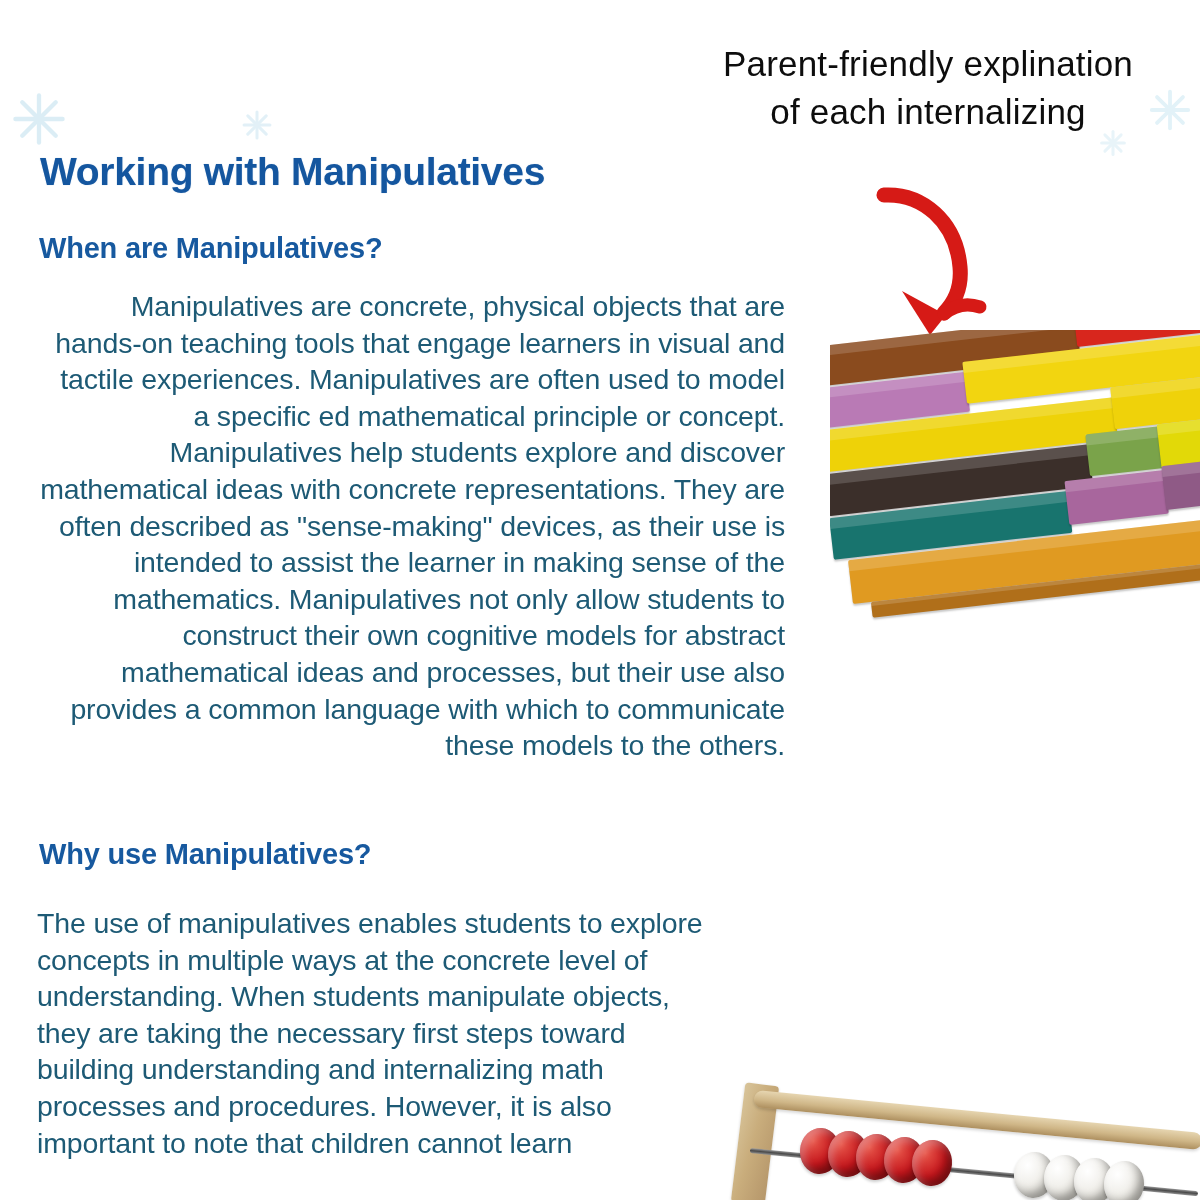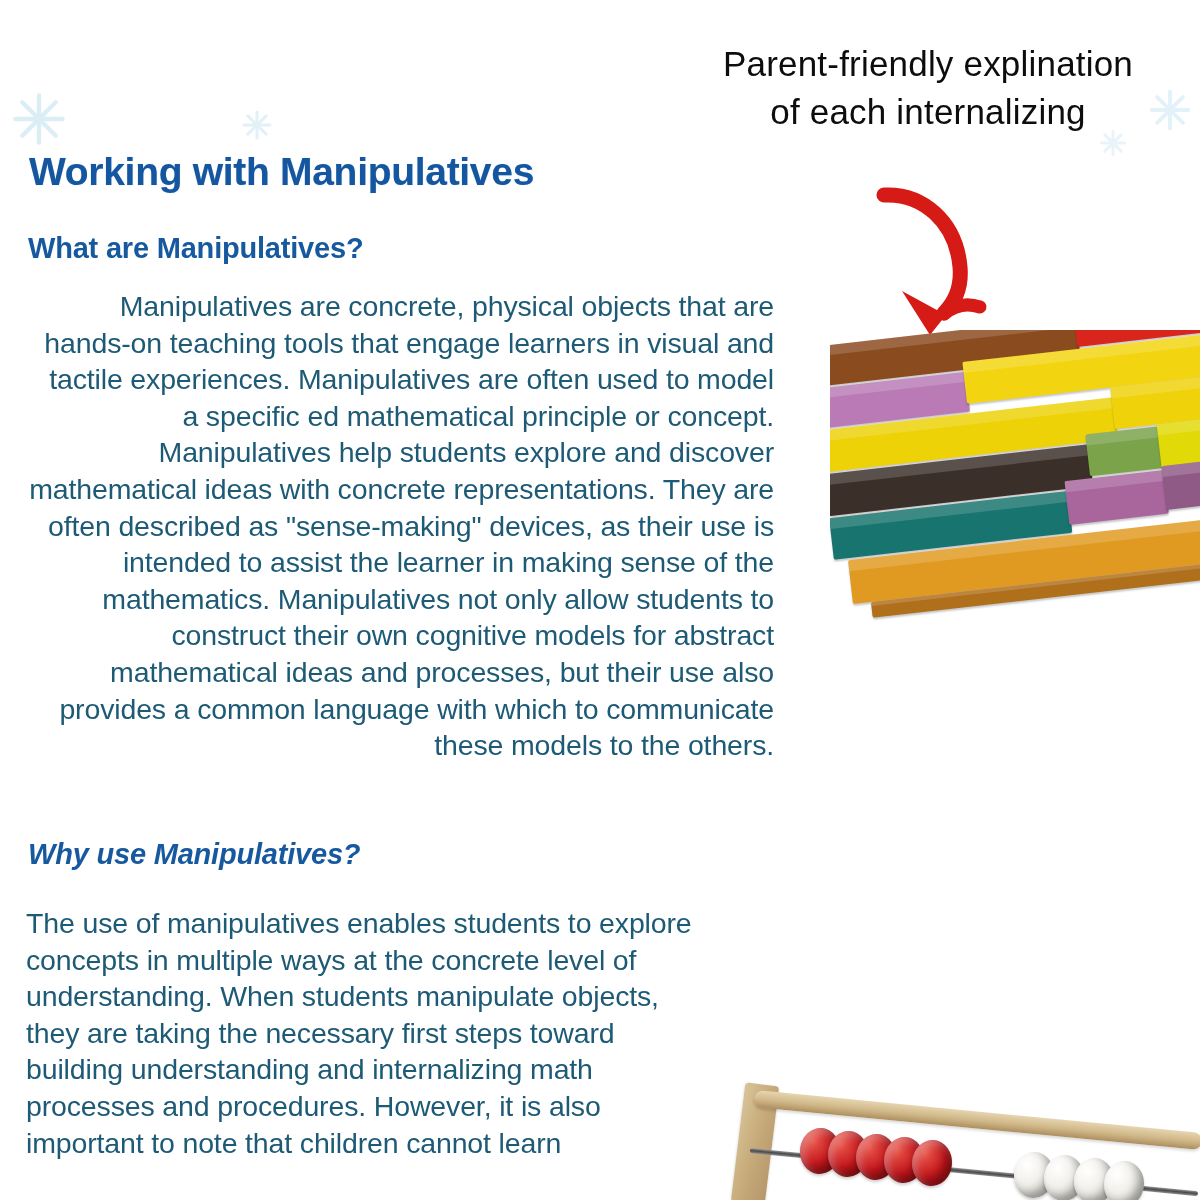--- a/index.html
+++ b/index.html
@@ -22,21 +22,21 @@
   
   .sparkle {
     position: absolute;
     pointer-events: none;
   }
   .sparkle svg { display: block; }
 
   
   #text-column {
     position: absolute;
-    left: 1px;
+    left: 12px;
     top: 0px;
     width: 790px;
     height: 1056px;
   }
   #page-title {
     position: absolute;
     left: 28px;
     top: 150px;
     font-size: 39px;
     font-weight: bold;
@@ -48,21 +48,21 @@
   .section-heading {
     position: absolute;
     left: 27px;
     font-size: 29px;
     font-weight: bold;
     letter-spacing: -0.2px;
     color: #17599f;
     white-space: nowrap;
   }
   #heading-what { top: 232px; }
-  #heading-why  { top: 838px; font-style: italic; }
+  #heading-why  { top: 838px; }
 
   .body-text {
     position: absolute;
     left: 25px;
     font-size: 28.5px;
     line-height: 36.6px;
     color: #1d5a75;
     letter-spacing: -0.15px;
   }
   #para-what {
@@ -218,21 +218,21 @@
         <line x1="23" y1="23" x2="77" y2="77"></line>
         <line x1="77" y1="23" x2="23" y2="77"></line>
       </g>
     </svg>
   </div>
 
   <div id="text-column">
 
     <div id="page-title">Working with Manipulatives</div>
 
-    <div class="section-heading" id="heading-what">What are Manipulatives?</div>
+    <div class="section-heading" id="heading-what">When are Manipulatives?</div>
 
     <div class="body-text" id="para-what">Manipulatives are concrete, physical objects that are hands-on teaching tools that engage learners in visual and tactile experiences. Manipulatives  are often used to model a specific ed mathematical principle or concept. Manipulatives help students explore and discover mathematical ideas with concrete representations. They are often described as "sense-making" devices, as their use is intended to assist the learner in making sense of the mathematics. Manipulatives not only allow students to construct their own cognitive models for abstract mathematical ideas and processes, but their use also provides a common language with which to communicate these models to the others.</div>
 
     <div class="section-heading" id="heading-why">Why use Manipulatives?</div>
 
     <div class="body-text" id="para-why">The use of manipulatives enables students to explore concepts in multiple ways at the concrete  level of understanding. When students  manipulate objects, they are taking the necessary  first steps toward building understanding and  internalizing math processes and procedures.  However, it is also important to note that children  cannot learn</div>
   </div>
 
   <div id="annotation">Parent-friendly explination of each internalizing</div>
 

